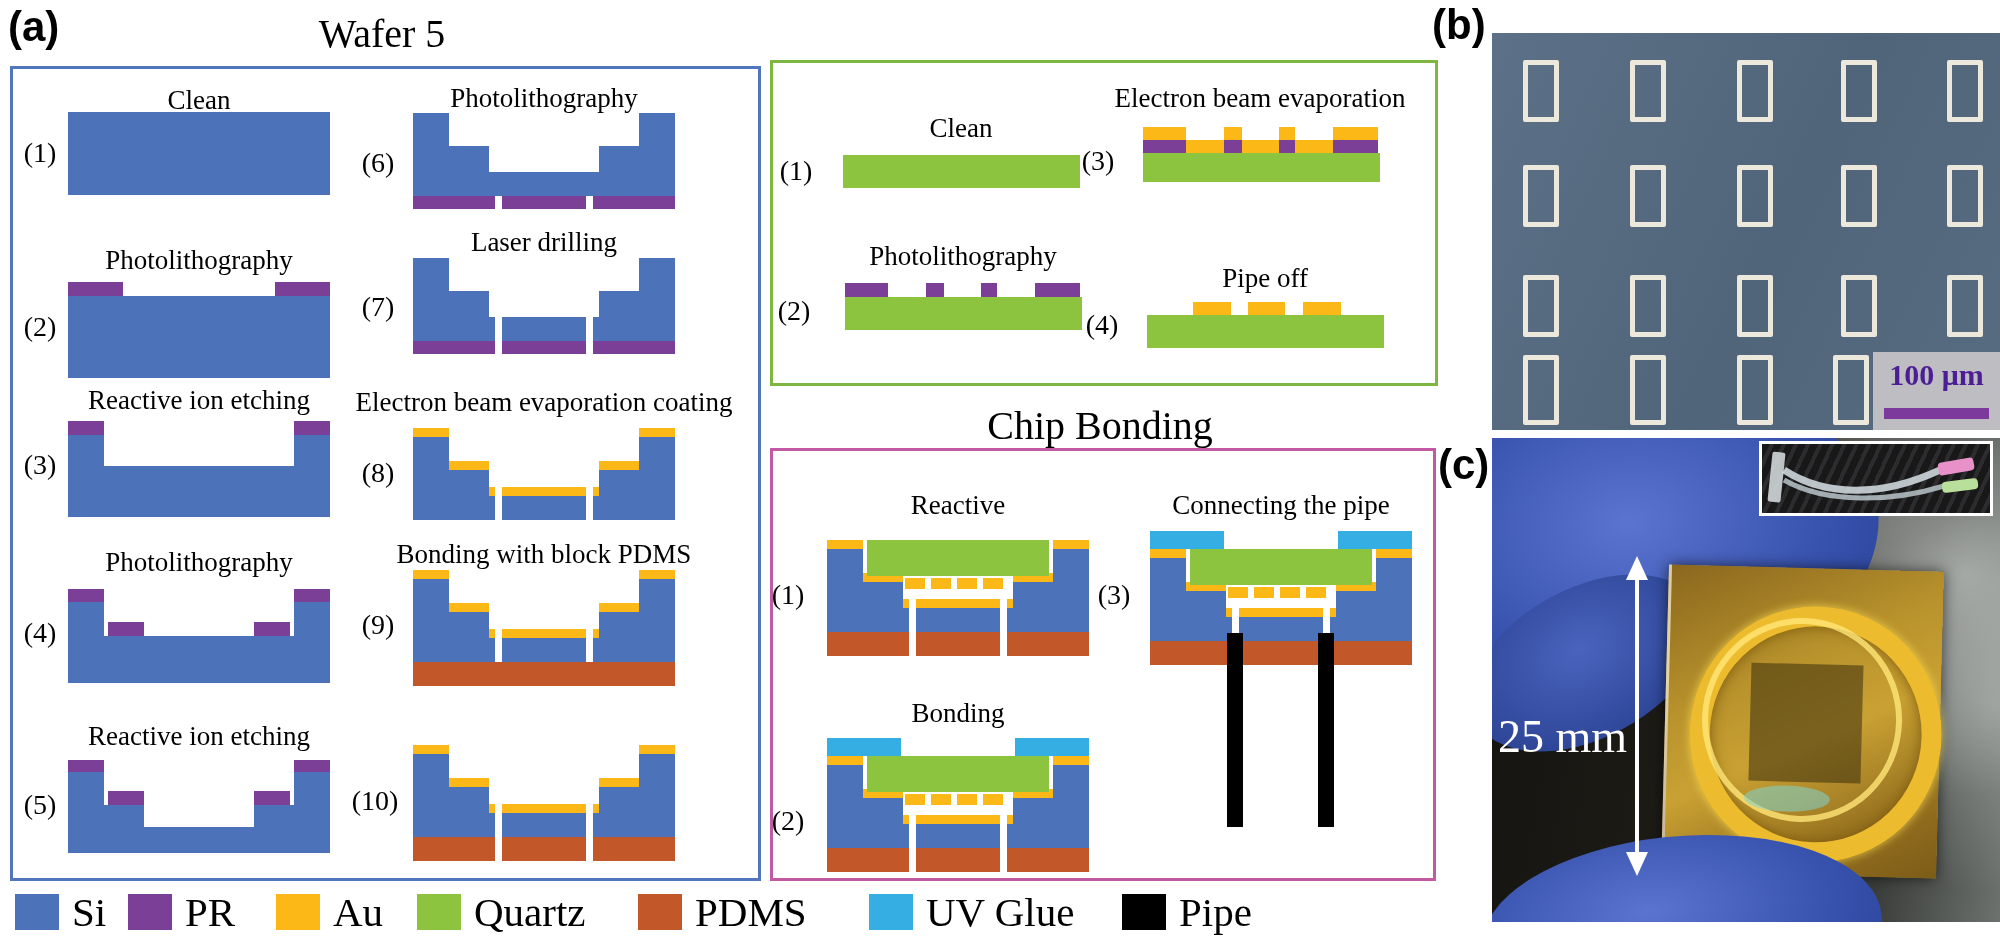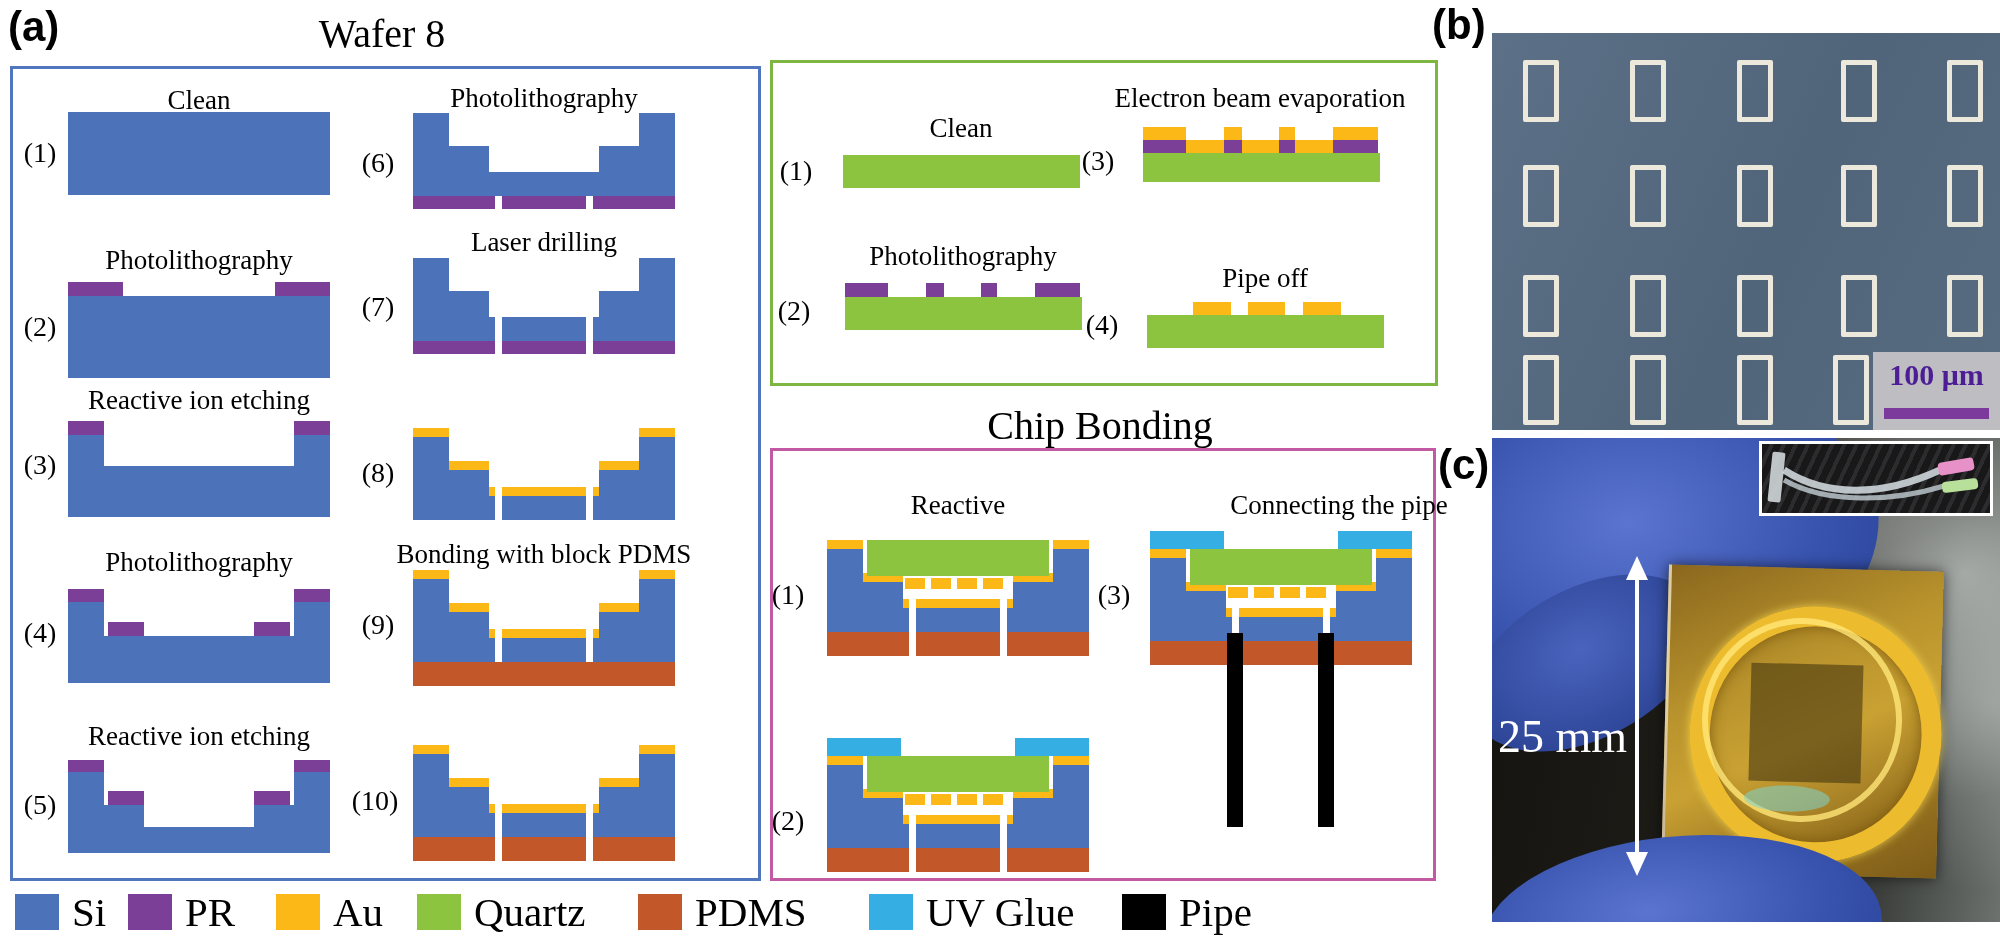--- a/index.html
+++ b/index.html
@@ -81,21 +81,21 @@
       <g id="pdseg">
         <rect class="pd" x="0" y="0" width="82" height="24"></rect>
         <rect class="pd" x="89" y="0" width="84" height="24"></rect>
         <rect class="pd" x="180" y="0" width="82" height="24"></rect>
       </g>
     </defs>
   </svg>
 
   <div class="plabel" style="left:8px;top:6px">(a)</div>
 
-  <div class="title" style="left:232px;top:12px;width:300px">Wafer 8</div>
+  <div class="title" style="left:232px;top:12px;width:300px">Wafer 5</div>
   <div class="box" style="left: 10px; top: 66px; width: 745px; height: 809px; border-color: rgb(80, 119, 190);"></div>
 
   <div class="cap" style="left:49px;top:86px;width:300px">Clean</div>
   <div class="num" style="left:14px;top:138px;width:52px">(1)</div>
   <svg class="diag" style="left:68px;top:112px" width="262" height="83">
     <rect class="si" x="0" y="0" width="262" height="83"></rect>
   </svg>
 
   <div class="cap" style="left:49px;top:246px;width:300px">Photolithography</div>
   <div class="num" style="left:14px;top:312px;width:52px">(2)</div>
@@ -146,20 +146,21 @@
   <div class="num" style="left:348px;top:292px;width:60px">(7)</div>
   <svg class="diag" style="left:413px;top:258px" width="262" height="96">
     <path class="si" d="M0,0 H36 V33 H76 V59 H82 V83 H0 Z"></path>
     <rect class="si" x="89" y="59" width="84" height="24"></rect>
     <path class="si" d="M262,0 H226 V33 H186 V59 H180 V83 H262 Z"></path>
     <rect class="pr" x="0" y="83" width="82" height="13"></rect>
       <rect class="pr" x="89" y="83" width="84" height="13"></rect>
       <rect class="pr" x="180" y="83" width="82" height="13"></rect>
   </svg>
 
+  <div class="cap" style="left:334px;top:388px;width:420px">Electron beam evaporation coating</div>
   <div class="num" style="left:348px;top:458px;width:60px">(8)</div>
   <svg class="diag" style="left:413px;top:428px" width="262" height="92">
     <use href="#fw"></use>
   </svg>
 
   <div class="cap" style="left:354px;top:540px;width:380px">Bonding with block PDMS</div>
   <div class="num" style="left:348px;top:610px;width:60px">(9)</div>
   <svg class="diag" style="left:413px;top:570px" width="262" height="116">
     <use href="#fw"></use>
     <rect class="pd" x="0" y="92" width="262" height="24"></rect>
@@ -219,32 +220,33 @@
   <div class="box" style="left: 770px; top: 448px; width: 660px; height: 427px; border-color: rgb(193, 89, 163);"></div>
 
   <div class="cap" style="left:808px;top:491px;width:300px">Reactive</div>
   <div class="num" style="left:762px;top:580px;width:52px">(1)</div>
   <svg class="diag" style="left:827px;top:540px" width="262" height="116">
     <use href="#fw"></use>
     <use href="#chipq"></use>
     <use href="#pdseg" y="92"></use>
   </svg>
 
+  <div class="cap" style="left:808px;top:699px;width:300px">Bonding</div>
   <div class="num" style="left:762px;top:806px;width:52px">(2)</div>
   <svg class="diag" style="left:827px;top:738px" width="262" height="134">
     <rect class="uv" x="0" y="0" width="74" height="18"></rect>
       <rect class="uv" x="188" y="0" width="74" height="18"></rect>
     <g transform="translate(0,18)">
       <use href="#fw"></use>
       <use href="#chipq"></use>
       <use href="#pdseg" y="92"></use>
     </g>
   </svg>
 
-  <div class="cap" style="left:1189px;top:491px;width:300px">Connecting the pipe</div>
+  <div class="cap" style="left:1131px;top:491px;width:300px">Connecting the pipe</div>
   <div class="num" style="left:1088px;top:580px;width:52px">(3)</div>
   <svg class="diag" style="left:1150px;top:531px" width="262" height="300">
     <rect class="uv" x="0" y="0" width="74" height="18"></rect>
       <rect class="uv" x="188" y="0" width="74" height="18"></rect>
     <g transform="translate(0,18)">
       <use href="#fw"></use>
       <use href="#chipq"></use>
       <use href="#pdseg" y="92"></use>
     </g>
     <rect class="pk" x="77" y="102" width="16" height="194"></rect>

